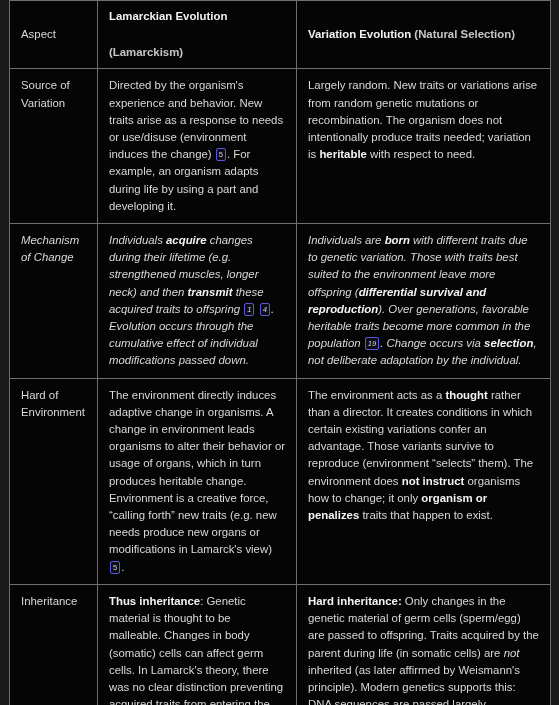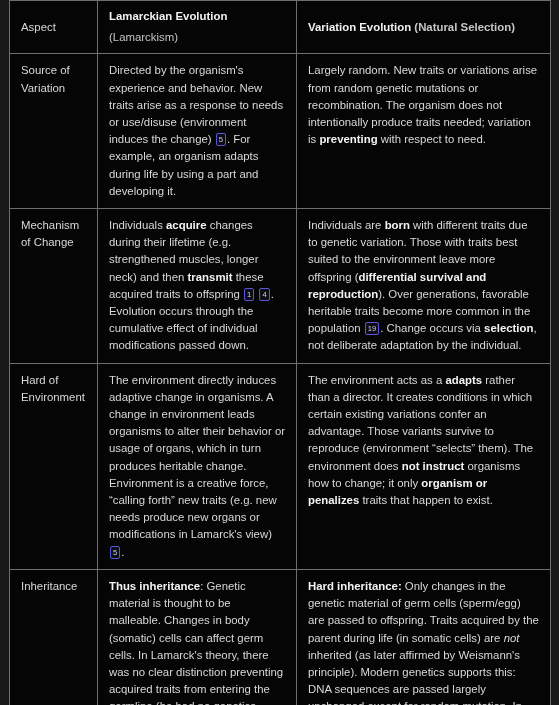--- a/index.html
+++ b/index.html
@@ -53,22 +53,22 @@
     font-weight: bold;
     color: #f2f2f2;
   }
   th.head-col .light {
     color: #c6c6c6;
     font-weight: bold;
   }
   th.head-col .sub {
     display: block;
     color: #c6c6c6;
-    font-weight: normal;
-    margin-top: 4px;
+    font-weight: bold;
+    margin-top: 19px;
   }
   td.aspect {
     vertical-align: middle;
     font-weight: bold;
     color: #f0f0f0;
     font-size: 11.4px;
     line-height: 16px;
     padding-left: 12px;
     padding-right: 6px;
   }
@@ -84,21 +84,21 @@
     padding: 1px 2px 1px 2px;
     border-radius: 2px;
     vertical-align: 1px;
     margin: 0 1px;
     min-width: 8px;
     text-align: center;
     font-family: "Liberation Sans", sans-serif;
   }
   
   tr.r1 td { height: 125px; }
-  tr.r2 td { height: 143px; }
+  tr.r2 td { height: 143px; font-style: italic; }
   tr.r3 td { height: 180px; }
   tr.r4 td { height: 200px; }
 </style>
 </head>
 <body>
 
 <div id="root">
   <table class="cmp">
     <colgroup>
       <col class="c1">
@@ -114,31 +114,31 @@
         </th>
         <th class="head-col">
           <span class="strong">Variation Evolution</span><span class="light"> (Natural Selection)</span>
         </th>
       </tr>
     </thead>
     <tbody>
       <tr class="r1">
         <td class="aspect">Source of Variation</td>
         <td class="body">Directed by the organism's experience and behavior. New traits arise as a response to needs or use/disuse (environment induces the change) <span class="cite">5</span>. For example, an organism adapts during life by using a part and developing it.</td>
-        <td class="body">Largely random. New traits or variations arise from random genetic mutations or recombination. The organism does not intentionally produce traits needed; variation is <b>preventing</b> with respect to need.</td>
+        <td class="body">Largely random. New traits or variations arise from random genetic mutations or recombination. The organism does not intentionally produce traits needed; variation is <b>heritable</b> with respect to need.</td>
       </tr>
       <tr class="r2">
         <td class="aspect">Mechanism of Change</td>
         <td class="body">Individuals <b>acquire</b> changes during their lifetime (e.g. strengthened muscles, longer neck) and then <b>transmit</b> these acquired traits to offspring <span class="cite">1</span> <span class="cite">4</span>. Evolution occurs through the cumulative effect of individual modifications passed down.</td>
         <td class="body">Individuals are <b>born</b> with different traits due to genetic variation. Those with traits best suited to the environment leave more offspring (<b>differential survival and reproduction</b>). Over generations, favorable heritable traits become more common in the population <span class="cite">19</span>. Change occurs via <b>selection</b>, not deliberate adaptation by the individual.</td>
       </tr>
       <tr class="r3">
         <td class="aspect">Hard of Environment</td>
         <td class="body">The environment directly induces adaptive change in organisms. A change in environment leads organisms to alter their behavior or usage of organs, which in turn produces heritable change. Environment is a creative force, “calling forth” new traits (e.g. new needs produce new organs or modifications in Lamarck's view) <span class="cite">5</span>.</td>
-        <td class="body">The environment acts as a <b>adapts</b> rather than a director. It creates conditions in which certain existing variations confer an advantage. Those variants survive to reproduce (environment “selects” them). The environment does <b>not instruct</b> organisms how to change; it only <b>organism or penalizes</b> traits that happen to exist.</td>
+        <td class="body">The environment acts as a <b>thought</b> rather than a director. It creates conditions in which certain existing variations confer an advantage. Those variants survive to reproduce (environment “selects” them). The environment does <b>not instruct</b> organisms how to change; it only <b>organism or penalizes</b> traits that happen to exist.</td>
       </tr>
       <tr class="r4">
         <td class="aspect">Inheritance</td>
         <td class="body"><b>Thus inheritance</b>: Genetic material is thought to be malleable. Changes in body (somatic) cells can affect germ cells. In Lamarck's theory, there was no clear distinction preventing acquired traits from entering the germline (he had no genetics framework) . Thus any acquired trait could, in principle, be inherited if it affected reproduction.</td>
         <td class="body"><b>Hard inheritance:</b> Only changes in the genetic material of germ cells (sperm/egg) are passed to offspring. Traits acquired by the parent during life (in somatic cells) are <i>not</i> inherited (as later affirmed by Weismann's principle). Modern genetics supports this: DNA sequences are passed largely unchanged except for random mutation. In Darwin's day, the mechanism of heredity wasn't known, but he assumed (correctly) that heritable variation must be encoded in some reproducible way .</td>
       </tr>
     </tbody>
   </table>
 </div>
 

